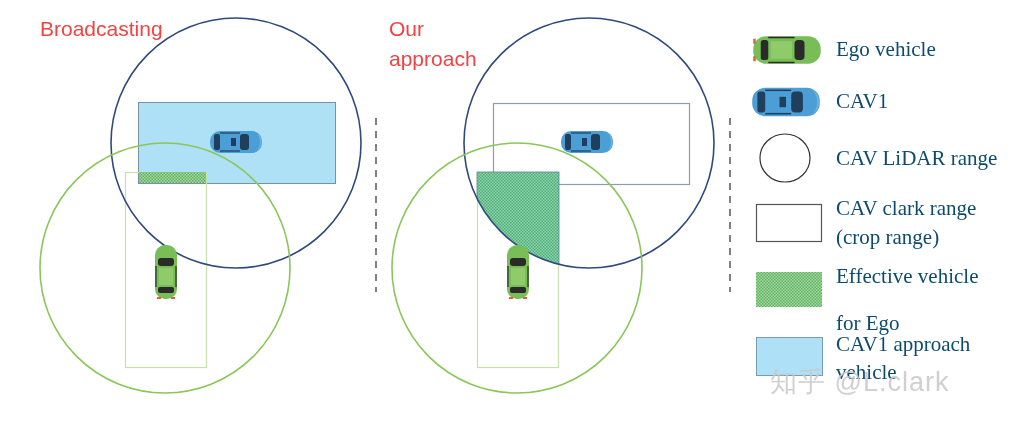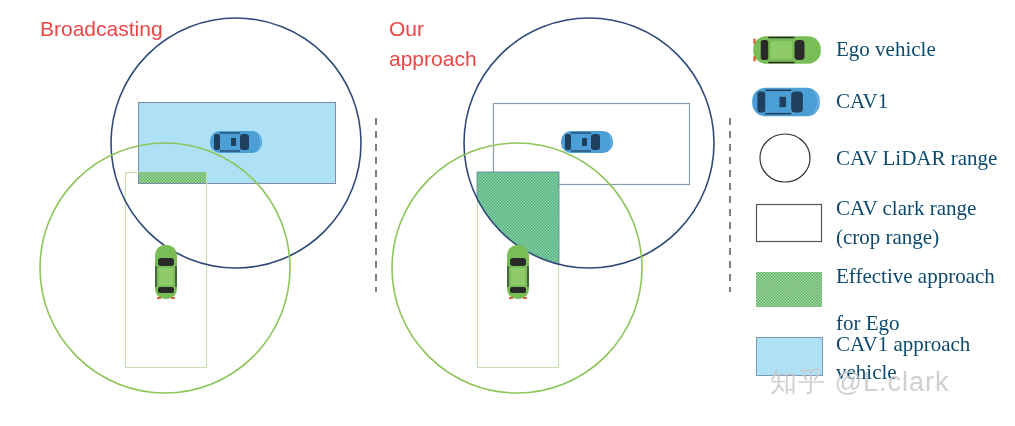--- a/index.html
+++ b/index.html
@@ -93,18 +93,18 @@
 
 <div class="title" style="left:40px; top:15px;">Broadcasting</div>
 <div class="title" style="left:389px; top:15px;">Our</div>
 <div class="title" style="left:389px; top:45px;">approach</div>
 
 <div class="legend-label" style="left:836px; top:35px;">Ego vehicle</div>
 <div class="legend-label" style="left:836px; top:87px;">CAV1</div>
 <div class="legend-label" style="left:836px; top:130px;margin-top:14px;">CAV LiDAR range</div>
 <div class="legend-label" style="left:836px; top:194px;">CAV clark range</div>
 <div class="legend-label" style="left:836px; top:223px;">(crop range)</div>
-<div class="legend-label" style="left:836px; top:262px;">Effective approach</div>
+<div class="legend-label" style="left:836px; top:262px;">Effective vehicle</div>
 <div class="legend-label" style="left:836px; top:309px;">for Ego</div>
 <div class="legend-label" style="left:836px; top:330px;">CAV1 approach</div>
 <div class="legend-label" style="left:836px; top:358px;">vehicle</div>
 
 <div class="watermark">知乎 @L.clark</div>
 
 </body></html>

